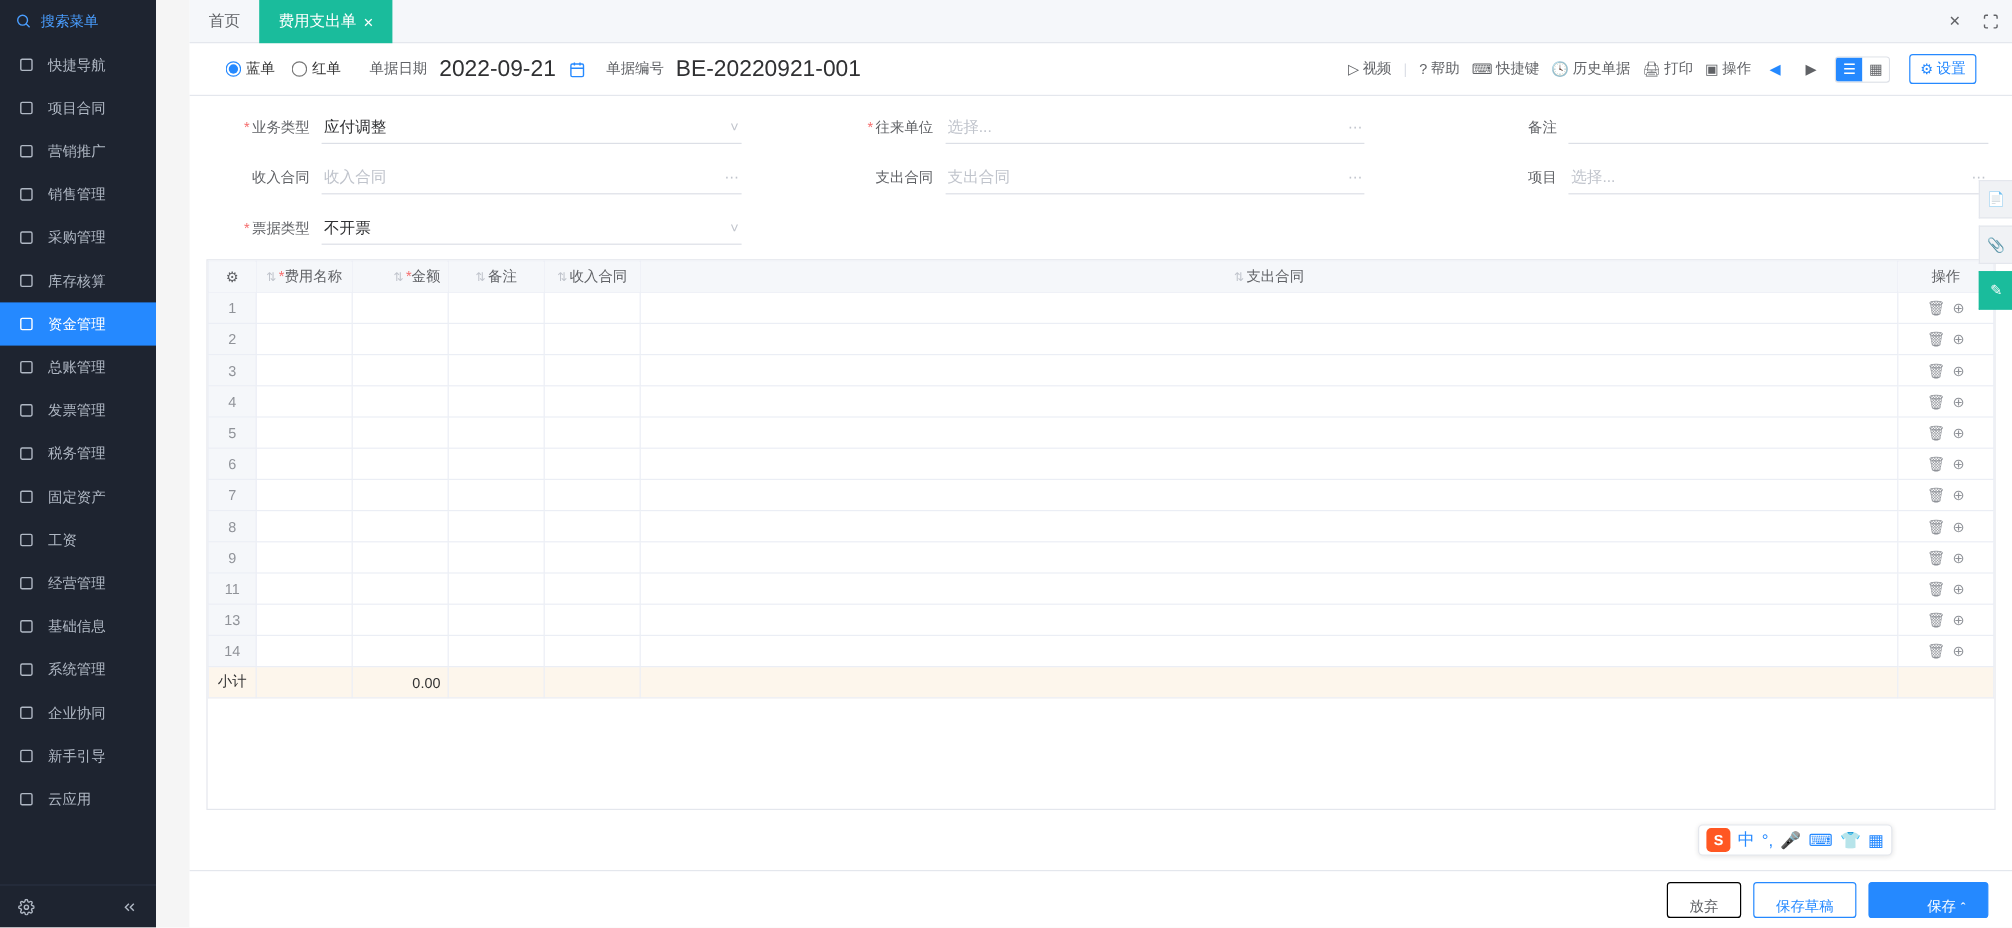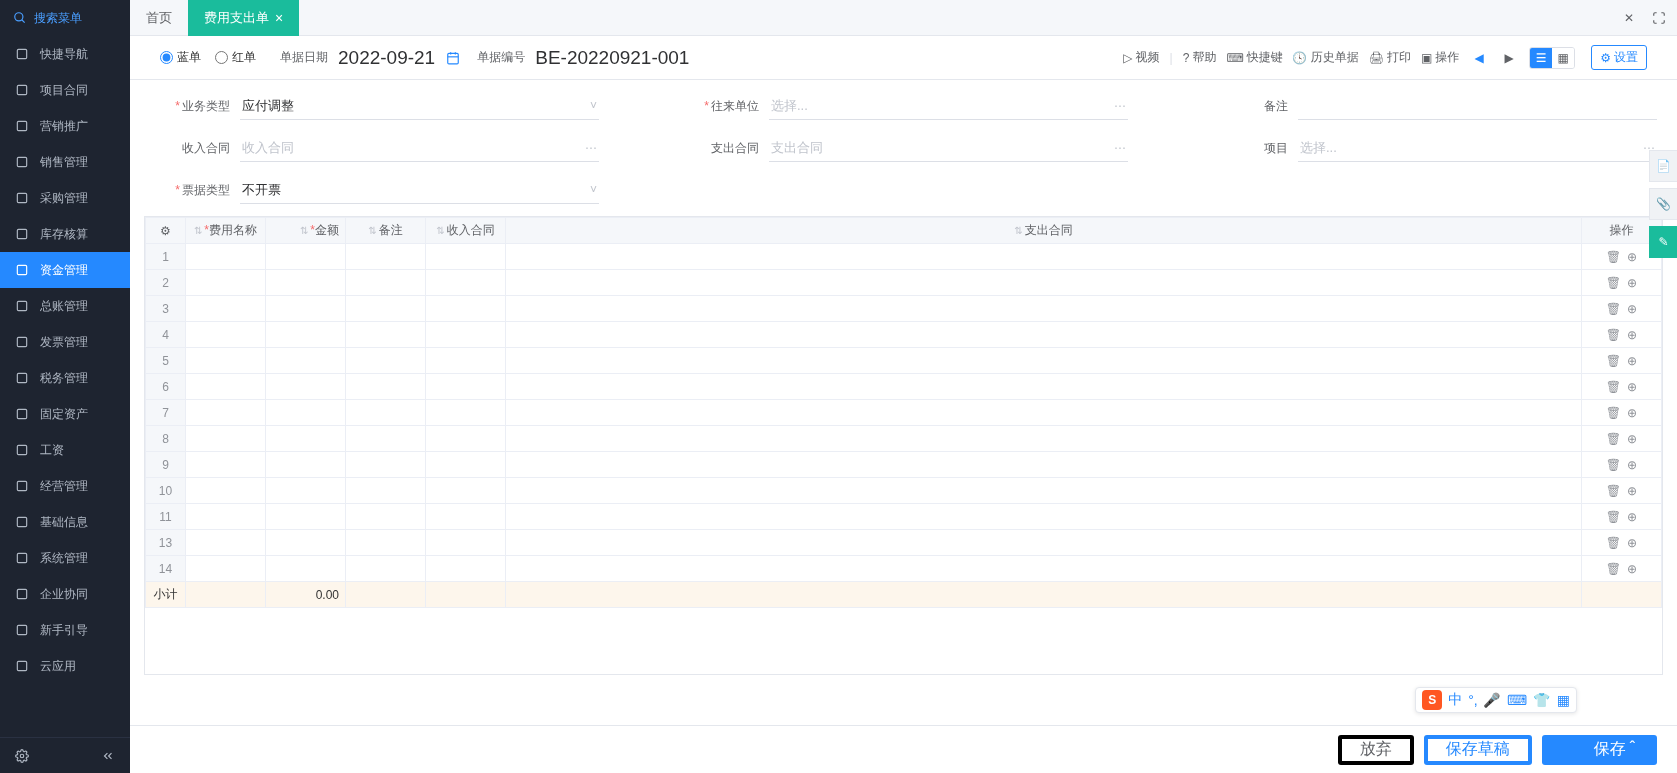--- a/index.html
+++ b/index.html
@@ -1,17 +1,17 @@
 <!DOCTYPE html>
 <html><head>
 <meta charset="utf-8">
 <style>
 * { margin: 0; padding: 0; box-sizing: border-box; font-family: "Microsoft YaHei", Arial, sans-serif; }
 body { background: #f5f5f5; overflow: hidden; font-size: 12px; color: #333; }
-.app { display: flex; height: 773px; width: 1677px; position: relative; }
+.app { display: flex; height: 773px; width: 1677px; position: relative; gap: 28px; }
 
 
 .sidebar { width: 130px; background: #1e2430; color: #b0b8c4; display: flex; flex-direction: column; }
 .sidebar-search { height: 36px; display: flex; align-items: center; padding: 0 12px; color: #4a9eff; gap: 6px; }
 .sidebar-items { flex: 1; overflow-y: auto; }
 .sidebar-item { height: 36px; display: flex; align-items: center; padding: 0 14px; gap: 10px; cursor: pointer; }
 .sidebar-item.active { background: #2589ff; color: #fff; }
 .sidebar-footer { height: 36px; display: flex; align-items: center; justify-content: space-between; padding: 0 14px; border-top: 1px solid #2a3142; }
 .icon { width: 16px; height: 16px; display: inline-flex; align-items: center; justify-content: center; }
 
@@ -61,21 +61,21 @@
 .col-ops { width: 80px; text-align: center; }
 .th-gear { width: 40px; text-align:center; }
 .sort-ic { color:#c0c4cc; margin-right:2px; font-size:10px;}
 .req-star { color:#f56c6c; }
 .subtotal-row td { background: #fdf6ec; }
 .subtotal-row .sub-label { text-align:center; }
 .row-action { color:#909399; cursor:pointer; margin:0 3px; }
 
 
 .footer { height: 48px; border-top: 1px solid #e4e7ed; display: flex; align-items: center; justify-content: flex-end; padding: 0 20px; gap: 10px; background:#fff; }
-.btn { height: 30px; padding: 0 18px; border-radius: 3px; border: 4px solid #000000; background: #fff; cursor: pointer; font-size: 16px; color: #606266; display:flex; align-items:flex-start; gap:4px;}
+.btn { height: 30px; padding: 0 18px; border-radius: 3px; border: 1px solid #000000; background: #fff; cursor: pointer; font-size: 12px; color: #606266; display:flex; align-items:flex-end; gap:4px;}
 .btn.outline-primary { border-color: #2589ff; color: #2589ff; }
 .btn.primary { background: #2589ff; border-color: #2589ff; color: #fff; padding-left: 48px; }
 
 
 .right-rail { position: absolute; right: 0; top: 150px; width: 28px; display:flex; flex-direction:column; gap:6px; }
 .rail-btn { width:28px; height:32px; background:#f0f2f5; border:1px solid #e4e7ed; border-right:none; display:flex; align-items:center; justify-content:center; cursor:pointer; color:#909399; }
 .rail-btn.green { background:#1abc9c; color:#fff; border-color:#1abc9c;}
 
 
 .below-table { height: 50px; }
@@ -487,29 +487,20 @@
               <tr>
                 <td class="col-idx">9</td>
                 <td></td>
                 <td></td>
                 <td></td>
                 <td></td>
                 <td></td>
                 <td class="col-ops"><span class="row-action">🗑</span><span class="row-action">⊕</span></td>
               </tr>
               <tr>
-                <td class="col-idx">10</td>
-                <td></td>
-                <td></td>
-                <td></td>
-                <td></td>
-                <td></td>
-                <td class="col-ops"><span class="row-action">🗑</span><span class="row-action">⊕</span></td>
-              </tr>
-              <tr>
                 <td class="col-idx">11</td>
                 <td></td>
                 <td></td>
                 <td></td>
                 <td></td>
                 <td></td>
                 <td class="col-ops"><span class="row-action">🗑</span><span class="row-action">⊕</span></td>
               </tr>
               <tr>
                 <td class="col-idx">13</td>

